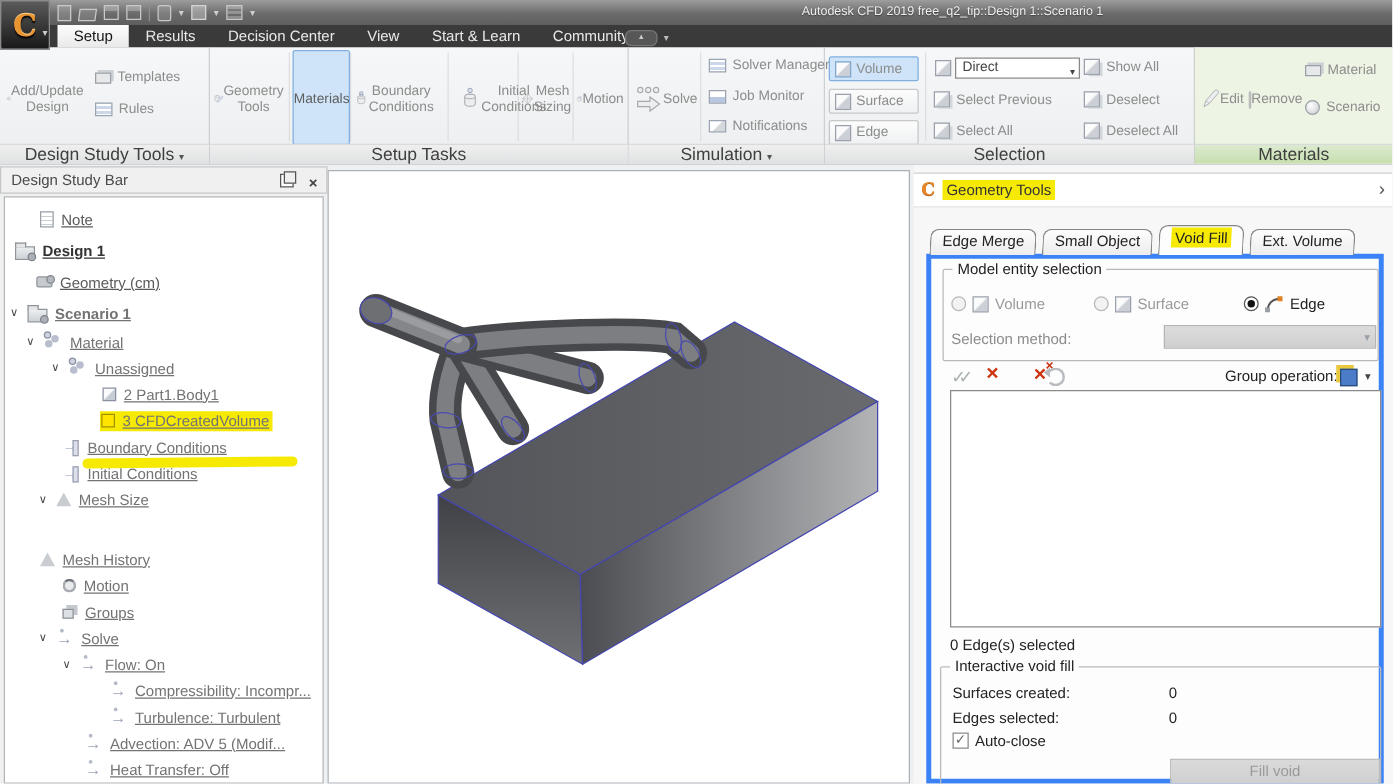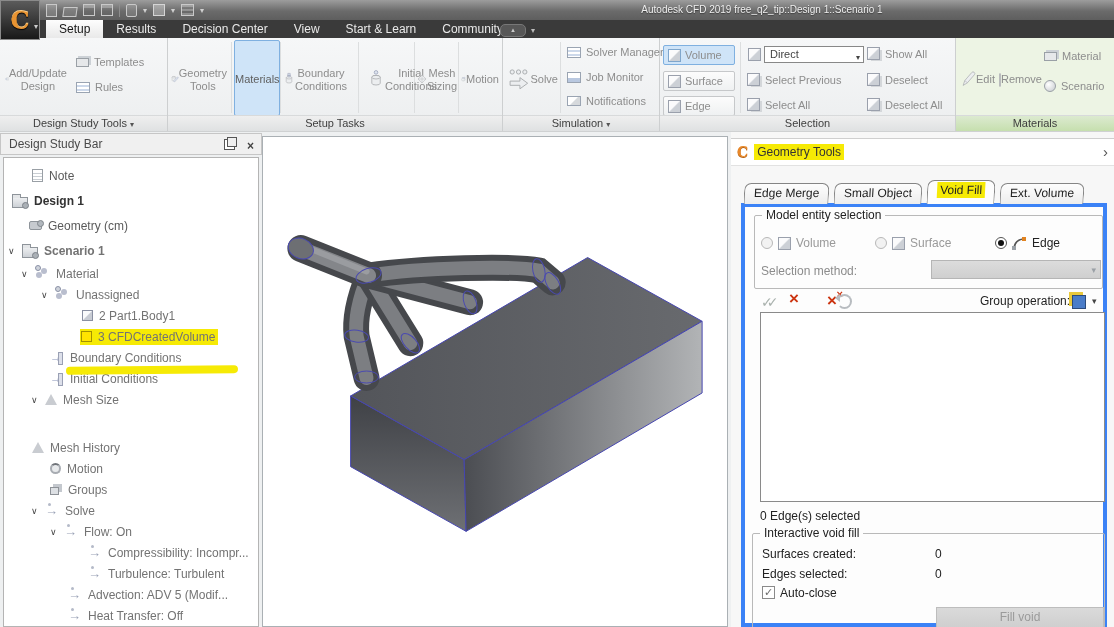--- a/index.html
+++ b/index.html
@@ -23,21 +23,21 @@
   .qi-table{width:13px;height:12px;border:1px solid #c9c9c9;background:repeating-linear-gradient(rgba(255,255,255,.25) 0 2px,transparent 2px 4px);}
   .qcaret{color:#d0d0d0;font-size:8px;}
   .mtabs{position:absolute;left:46px;top:20px;height:18px;display:flex;align-items:stretch;}
   .mtab{padding:0 13px;font-size:12px;line-height:18px;color:#e9e9e9;white-space:nowrap;}
   .mtab.active{background:linear-gradient(#fdfdfd,#e9e9e9);color:#151515;}
   .infocenter{position:absolute;left:500px;top:24px;width:24px;height:11px;background:#575757;border:1px solid #777;border-radius:5px;color:#ccc;font-size:7px;text-align:center;line-height:10px;}
   .infocaret{position:absolute;left:531px;top:26px;color:#bbb;font-size:8px;}
   
   .ribbon{position:absolute;left:0;top:38px;width:1114px;height:94px;background:linear-gradient(#f6f7f8,#eceeef);border-bottom:1px solid #cfd1d2;box-sizing:border-box;}
   .rgroup{position:absolute;top:0;height:93px;border-right:1px solid #cdcfd0;box-sizing:border-box;}
-  .rfooter{position:absolute;left:0;right:0;bottom:0;height:15px;background:linear-gradient(#efefef,#dfe1e2);border-top:1px solid #d8dadb;font-size:11px;color:#3e3e3e;text-align:center;line-height:14px;white-space:nowrap;}
+  .rfooter{position:absolute;left:0;right:0;bottom:0;height:15px;background:linear-gradient(#efefef,#dfe1e2);border-top:1px solid #d8dadb;font-size:14px;color:#3e3e3e;text-align:center;line-height:14px;white-space:nowrap;}
   .rfooter .fcaret{font-size:8px;color:#555;}
   .g-mat{background:#edf4e4;}
   .g-mat .rfooter{background:linear-gradient(#dcead0,#c6dfae);}
   .bigbtn{position:absolute;top:2px;height:76px;display:flex;flex-direction:row;align-items:center;padding-top:2px;box-sizing:border-box;border:1px solid transparent;border-radius:2px;}
   .bigbtn .blbl{font-size:11px;color:#8d8d8d;text-align:center;line-height:1.18;margin-top:1px;white-space:normal;}
   .bigbtn.sel{background:#cfe4f8;border-color:#7fb0e0;}
   .smallrow{position:absolute;display:flex;align-items:center;gap:5px;font-size:11px;color:#8d8d8d;white-space:nowrap;}
   .selbtn{position:absolute;display:flex;align-items:center;gap:4px;width:72px;height:20px;border:1px solid #c6c8ca;border-radius:2px;background:linear-gradient(#fcfcfc,#eff1f2);font-size:11px;color:#8d8d8d;padding-left:4px;box-sizing:border-box;}
   .selbtn.sel{background:#cfe4f8;border-color:#7fb0e0;}
   .combo{position:absolute;width:100px;height:17px;border:1px solid #888;background:#fff;font-size:11px;color:#444;line-height:15px;padding-left:5px;box-sizing:border-box;}
@@ -56,21 +56,21 @@
   .i-cubesm.blue{border-color:#7fa6cc;}
   .i-cubesm.sh{box-shadow:3px 2px 0 -1px #d4d7da;}
   
   .dsb-head{position:absolute;left:0;top:133px;width:262px;height:22px;background:#f0f0f0;border:1px solid #c6c6c6;box-sizing:border-box;font-size:12px;color:#4a4a4a;line-height:20px;padding-left:8px;}
   .dsb-float{position:absolute;right:26px;top:5px;width:9px;height:9px;border:1px solid #555;background:#fff;}
   .dsb-float::before{content:"";position:absolute;left:2px;top:-3px;width:8px;height:8px;border:1px solid #555;background:#f0f0f0;}
   .dsb-close{position:absolute;right:7px;top:2px;color:#444;font-size:12px;font-weight:bold;}
   .dsb-tree{position:absolute;left:3px;top:157px;width:256px;height:470px;background:#fff;border:1px solid #b4b4b4;box-sizing:border-box;overflow:hidden;}
   .trow{position:relative;height:21px;display:flex;align-items:center;box-sizing:border-box;white-space:nowrap;}
   .trow.tall{height:25px;}
-  .tl{margin-left:6px;font-size:12px;}
+  .tl{margin-left:6px;font-size:12px;text-decoration:underline;}
   .tl.blue{color:#737373;}
   .tl.bold{font-weight:bold;}
   .tl.gray{color:#5a5a5a;}
   .tl.dark{color:#333;}
   .chev{width:14px;font-size:9px;color:#444;text-align:left;flex:0 0 14px;}
   .g-chev::before{content:"\2228";}
   .ywrap{display:flex;align-items:center;background:#f6ea05;padding:1px 3px 1px 1px;}
   .yswoosh{position:absolute;left:62px;top:208px;width:172px;height:8px;background:#f6ea05;border-radius:4px;transform:rotate(-0.6deg);}
   
   .icx{display:inline-block;box-sizing:border-box;flex:0 0 auto;}

